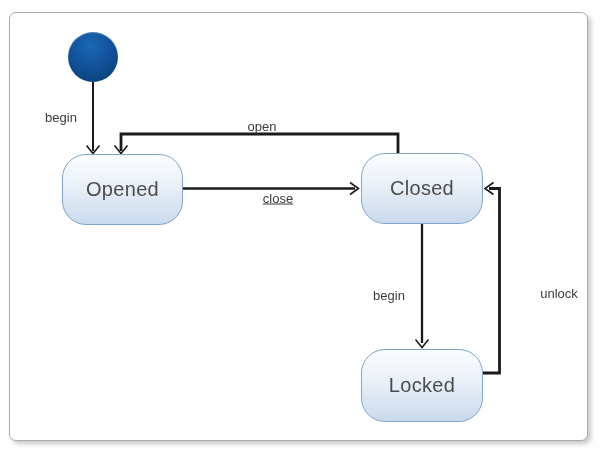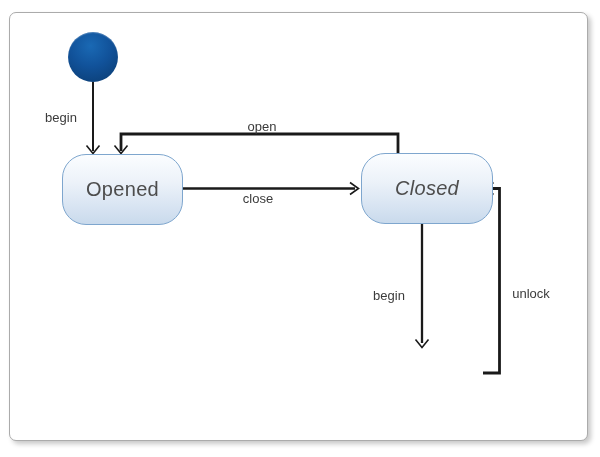--- a/index.html
+++ b/index.html
@@ -57,35 +57,35 @@
     background: linear-gradient(180deg, #fbfdff 0%, #ecf2f9 40%, #d5e2f1 80%, #c9daec 100%);
     border: 1.5px solid #7ea6ce;
     border-radius: 24px;
   }
   .state-node .state-label {
     font-size: 20px;
     color: #4d4d4d;
     letter-spacing: 0.3px;
   }
   .node-opened { left: 62px;  top: 154px; width: 121px; height: 71px; }
-  .node-closed { left: 361px; top: 153px; width: 132px; height: 71px; font-style: italic; }
+  .node-closed { left: 361px; top: 153px; width: 122px; height: 71px; }
   .node-locked { left: 361px; top: 349px; width: 122px; height: 73px; }
   
   .edge-label {
     position: absolute;
     transform: translate(-50%, -50%);
     font-size: 13px;
     color: #3b3b3b;
     white-space: nowrap;
   }
   .label-begin  { left: 61px;  top: 117px; }
   .label-open   { left: 262px; top: 126px; }
-  .label-close  { left: 258px; top: 198px; }
+  .label-close  { left: 278px; top: 198px; text-decoration: underline; }
   .label-lock   { left: 389px; top: 295px; }
-  .label-unlock { left: 531px; top: 293px; }
+  .label-unlock { left: 559px; top: 293px; }
 </style>
 </head>
 <body>
 
 <div class="stage">
 
   <div class="card"></div>
 
   <svg class="edges" viewBox="0 0 600 457" xmlns="http://www.w3.org/2000/svg" fill="none" stroke="#1a1a1a" stroke-linecap="butt" stroke-linejoin="miter">
 
@@ -108,20 +108,23 @@
   <div class="initial-node"></div>
 
   <div class="state-node node-opened">
     <span class="state-label">Opened</span>
   </div>
 
   <div class="state-node node-closed">
     <span class="state-label">Closed</span>
   </div>
 
+  <div class="state-node node-locked">
+    <span class="state-label">Locked</span>
+  </div>
 
   <span class="edge-label label-begin">begin</span>
 
   <span class="edge-label label-open">open</span>
 
   <span class="edge-label label-close">close</span>
 
   <span class="edge-label label-lock">begin</span>
 
   <span class="edge-label label-unlock">unlock</span>

